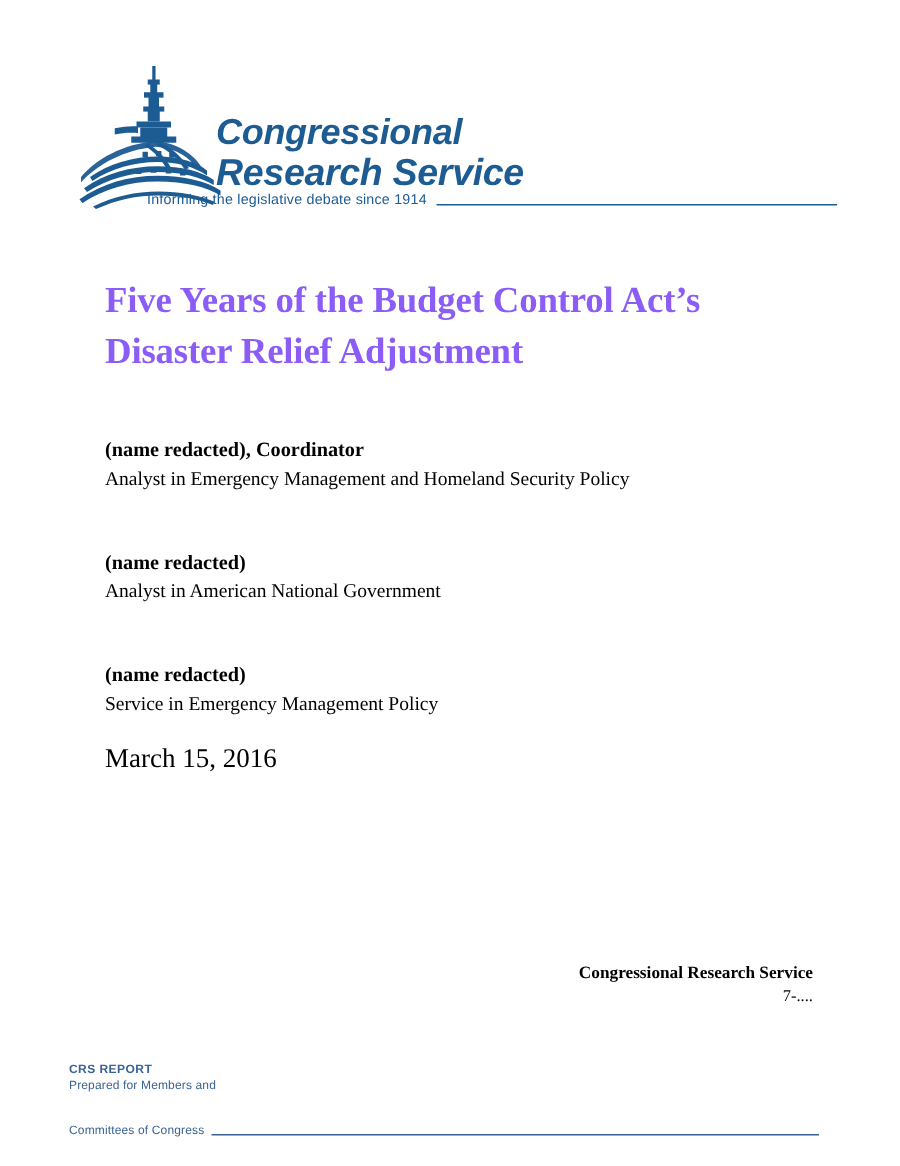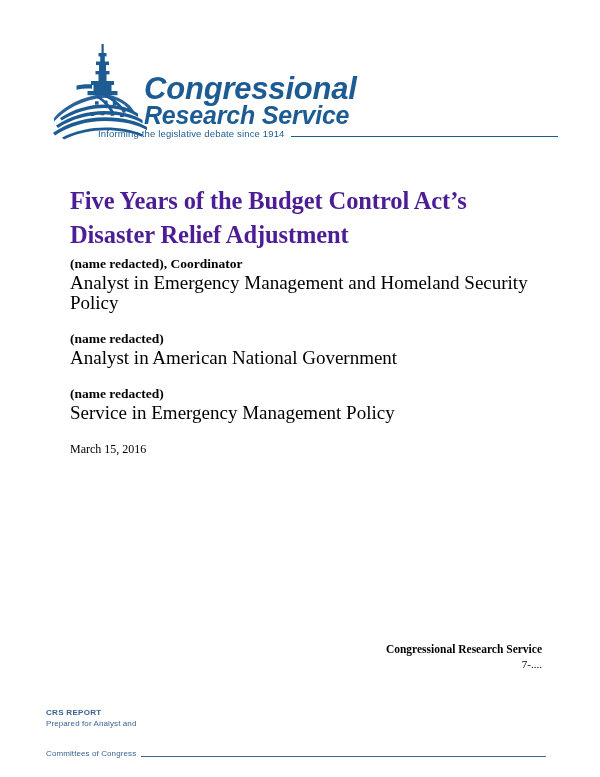--- a/index.html
+++ b/index.html
@@ -48,21 +48,21 @@
     height: 68px;
   }
   .wordmark-line {
     font-family: "Liberation Sans", "DejaVu Sans", sans-serif;
     font-style: italic;
     font-weight: bold;
     color: #1d5b93;
     letter-spacing: -0.2px;
   }
   .wordmark-line.l1 {
-    font-size: 31px;
+    font-size: 24px;
     line-height: 26px;
     font-style: italic;
   }
   .wordmark-line.l2 {
     font-size: 25px;
     line-height: 26px;
   }
   .tagline-row {
     position: absolute;
     left: 98px;
@@ -90,51 +90,52 @@
   
   .doc-title {
     position: absolute;
     left: 70px;
     top: 168px;
     width: 470px;
     font-family: "Liberation Serif", "DejaVu Serif", serif;
     font-weight: bold;
     font-size: 24.5px;
     line-height: 34px;
-    color: #4c1d95;
+    color: #8b5cf6;
     letter-spacing: -0.1px;
   }
 
   
   .authors {
     position: absolute;
     left: 70px;
     top: 254px;
     width: 460px;
   }
   .author-block {
     margin-bottom: 16px;
   }
   .author-name {
     font-family: "Liberation Serif", "DejaVu Serif", serif;
     font-weight: bold;
     font-size: 13.5px;
     line-height: 19px;
     color: #000000;
+    margin-top: 36px;
   }
   .author-role {
     font-family: "Liberation Serif", "DejaVu Serif", serif;
     font-weight: normal;
-    font-size: 19px;
+    font-size: 13px;
     line-height: 20px;
     color: #000000;
   }
   .doc-date {
     font-family: "Liberation Serif", "DejaVu Serif", serif;
-    font-size: 12px;
+    font-size: 18px;
     line-height: 20px;
     color: #000000;
     margin-top: 12px;
   }
 
   
   .footer-right {
     position: absolute;
     right: 58px;
     top: 642px;
@@ -276,20 +277,20 @@
     <div class="doc-date">March 15, 2016</div>
   </div>
 
   <div class="footer-right">
     <div class="footer-org">Congressional Research Service</div>
     <div class="footer-line">7-....</div>
   </div>
 
   <div class="footer-left">
     <div class="crs-report-label">CRS REPORT</div>
-    <div class="crs-sub">Prepared for Analyst and</div>
+    <div class="crs-sub">Prepared for Members and</div>
     <div class="crs-sub-row">
       <span class="crs-sub">Committees of Congress</span>
       <span class="crs-rule"></span>
     </div>
   </div>
 
 </div>
 
 </body></html>

